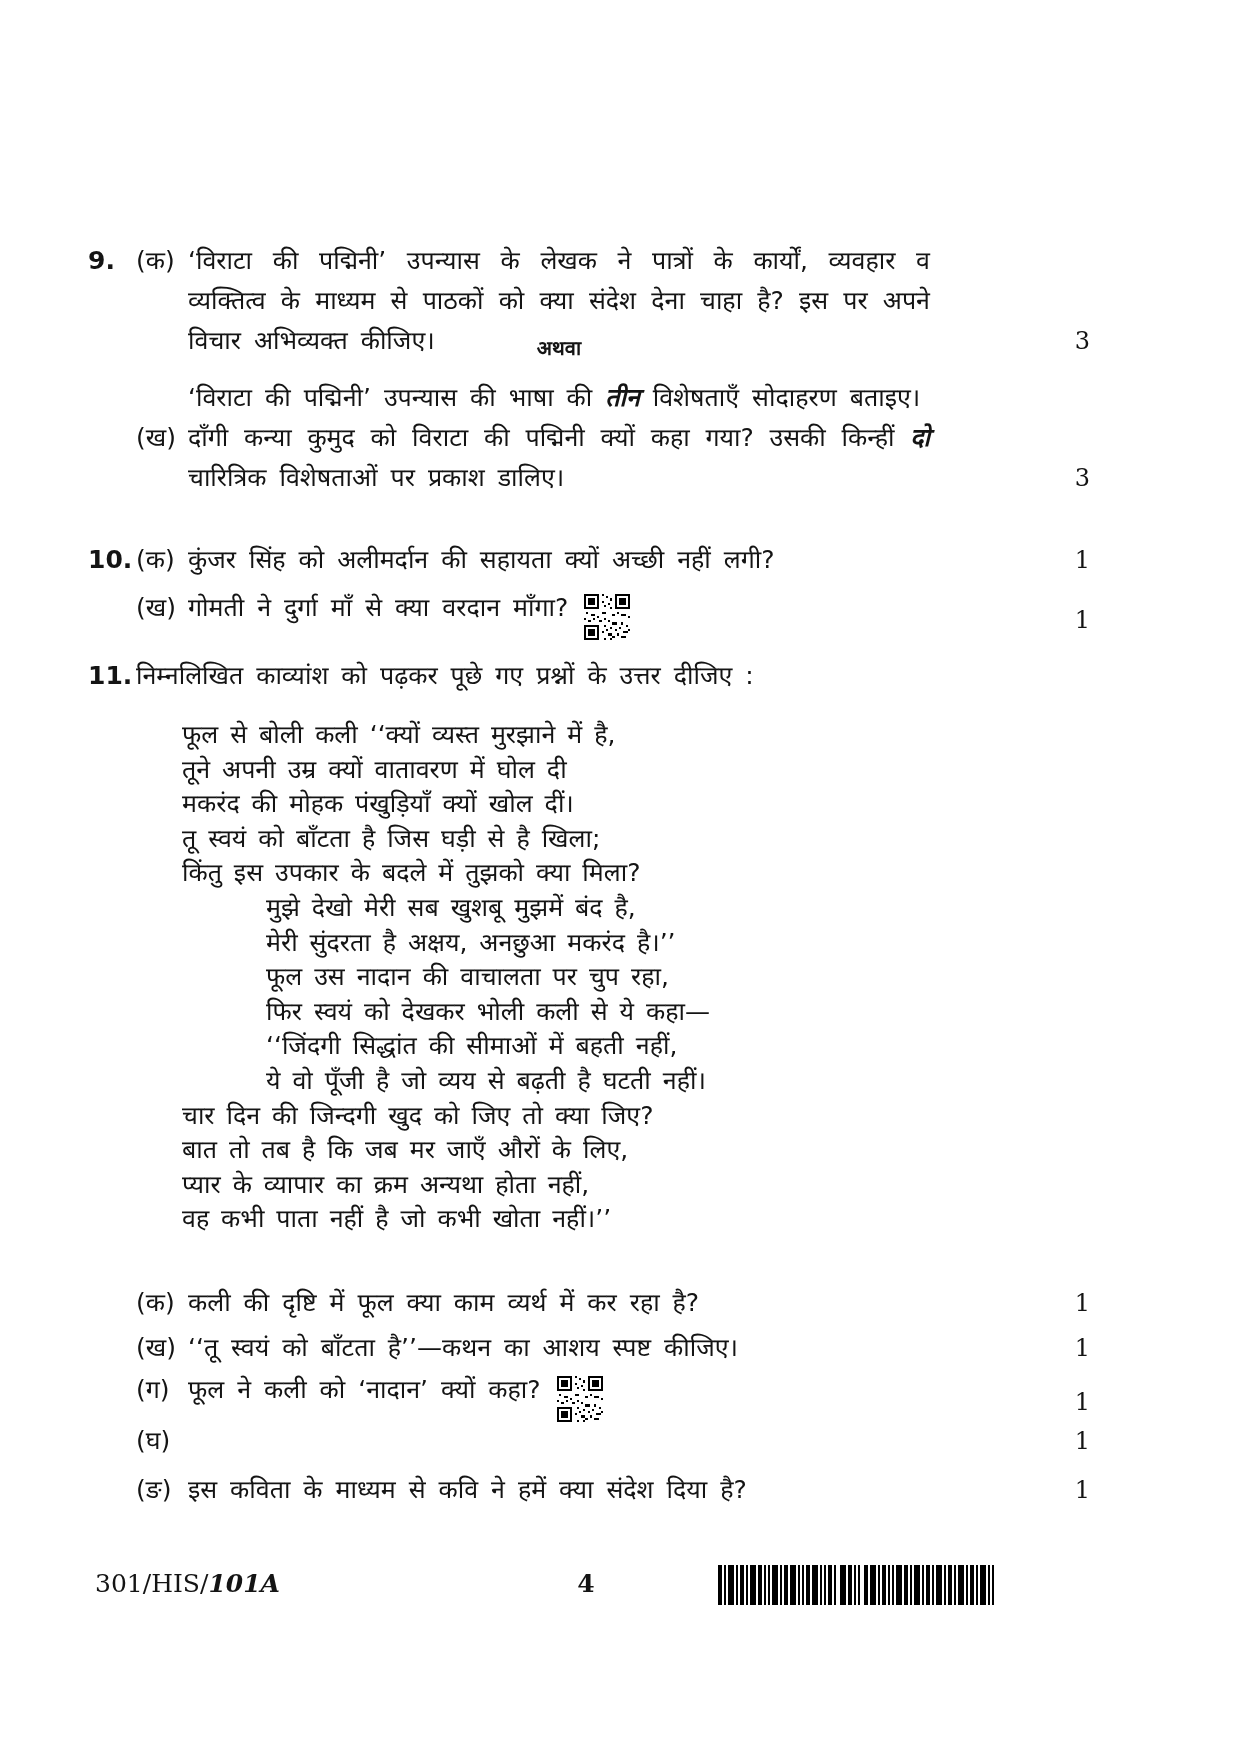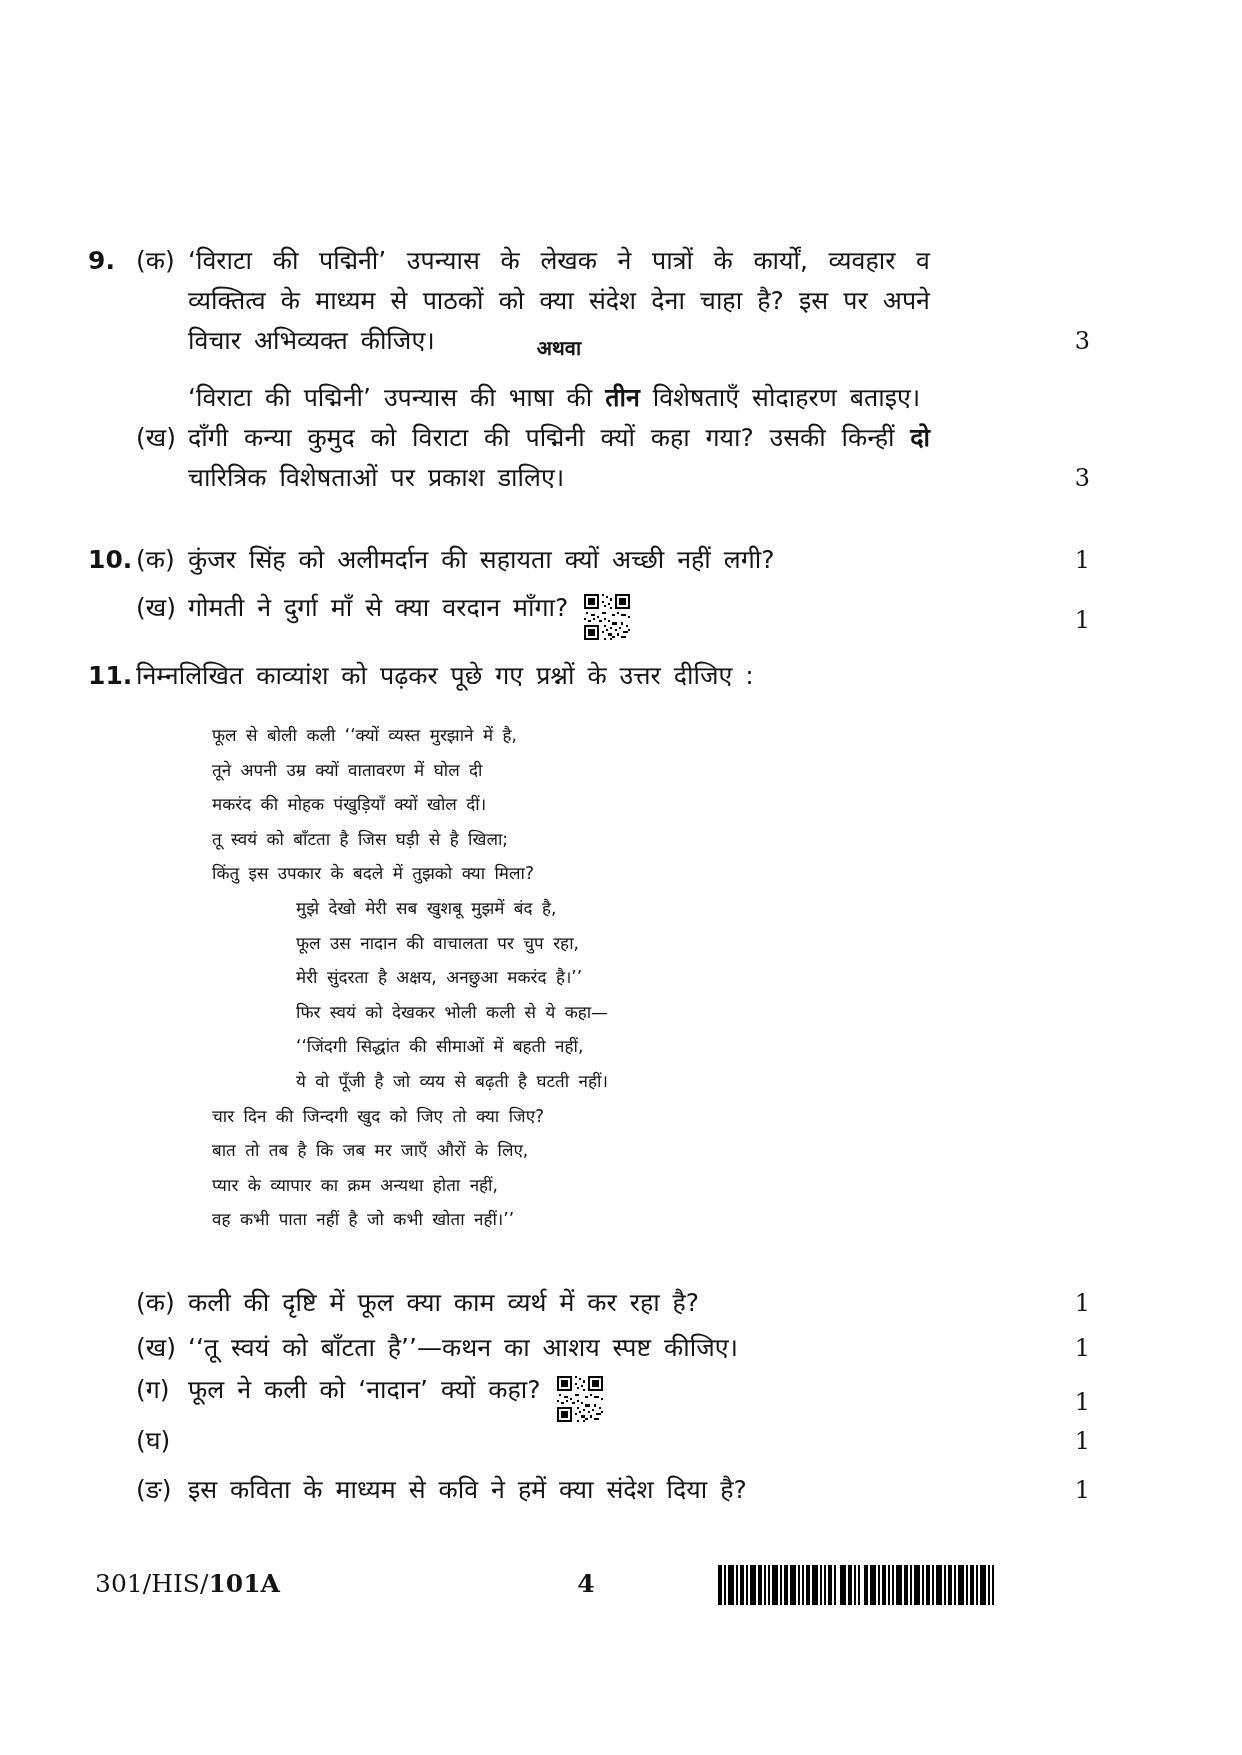--- a/index.html
+++ b/index.html
@@ -19,28 +19,28 @@
   .num{width:48px;flex:none;font-weight:bold;}
   .sub{width:52px;flex:none;}
   .qtext{width:742px;flex:none;word-spacing:5px;}
   .qtext.just{text-align:justify;}
   .qtext.auto{width:auto;}
   .marks{
     margin-left:auto;align-self:flex-end;flex:none;
     font-family:"DejaVu Serif","Liberation Serif",serif;
     font-size:24px;line-height:40px;
   }
-  .b{font-weight:bold;}
+  .b{font-weight:bold;font-style:italic;}
   .or-heading{
     position:absolute;left:188px;top:328px;width:742px;
     text-align:center;font-size:20px;line-height:40px;font-weight:bold;
   }
   .poem{
-    position:absolute;left:212px;top:718px;width:760px;
-    font-size:17px;line-height:34.6px;word-spacing:4px;
+    position:absolute;left:182px;top:718px;width:760px;
+    font-size:25px;line-height:34.6px;word-spacing:4px;
   }
   .poem-line{white-space:nowrap;}
   .poem-line.indent{margin-left:84px;}
   .qr{
     width:46px;height:46px;flex:none;margin-left:16px;margin-top:6px;
   }
   .qr svg{width:100%;height:100%;display:block;}
   .footer-code{
     position:absolute;left:95px;top:1569px;
     font-family:"DejaVu Serif","Liberation Serif",serif;
@@ -155,22 +155,22 @@
     <div class="qtext auto">निम्नलिखित काव्यांश को पढ़कर पूछे गए प्रश्नों के उत्तर दीजिए :</div>
   </div>
 
   <div class="poem">
     <div class="poem-line">फूल से बोली कली ‘‘क्यों व्यस्त मुरझाने में है,</div>
     <div class="poem-line">तूने अपनी उम्र क्यों वातावरण में घोल दी</div>
     <div class="poem-line">मकरंद की मोहक पंखुड़ियाँ क्यों खोल दीं।</div>
     <div class="poem-line">तू स्वयं को बाँटता है जिस घड़ी से है खिला;</div>
     <div class="poem-line">किंतु इस उपकार के बदले में तुझको क्या मिला?</div>
     <div class="poem-line indent">मुझे देखो मेरी सब खुशबू मुझमें बंद है,</div>
+    <div class="poem-line indent">मेरी सुंदरता है अक्षय, अनछुआ मकरंद है।’’</div>
     <div class="poem-line indent">फूल उस नादान की वाचालता पर चुप रहा,</div>
-    <div class="poem-line indent">मेरी सुंदरता है अक्षय, अनछुआ मकरंद है।’’</div>
     <div class="poem-line indent">फिर स्वयं को देखकर भोली कली से ये कहा—</div>
     <div class="poem-line indent">‘‘जिंदगी सिद्धांत की सीमाओं में बहती नहीं,</div>
     <div class="poem-line indent">ये वो पूँजी है जो व्यय से बढ़ती है घटती नहीं।</div>
     <div class="poem-line">चार दिन की जिन्दगी खुद को जिए तो क्या जिए?</div>
     <div class="poem-line">बात तो तब है कि जब मर जाएँ औरों के लिए,</div>
     <div class="poem-line">प्यार के व्यापार का क्रम अन्यथा होता नहीं,</div>
     <div class="poem-line">वह कभी पाता नहीं है जो कभी खोता नहीं।’’</div>
   </div>
 
   <div class="row" style="top:1283px;">

